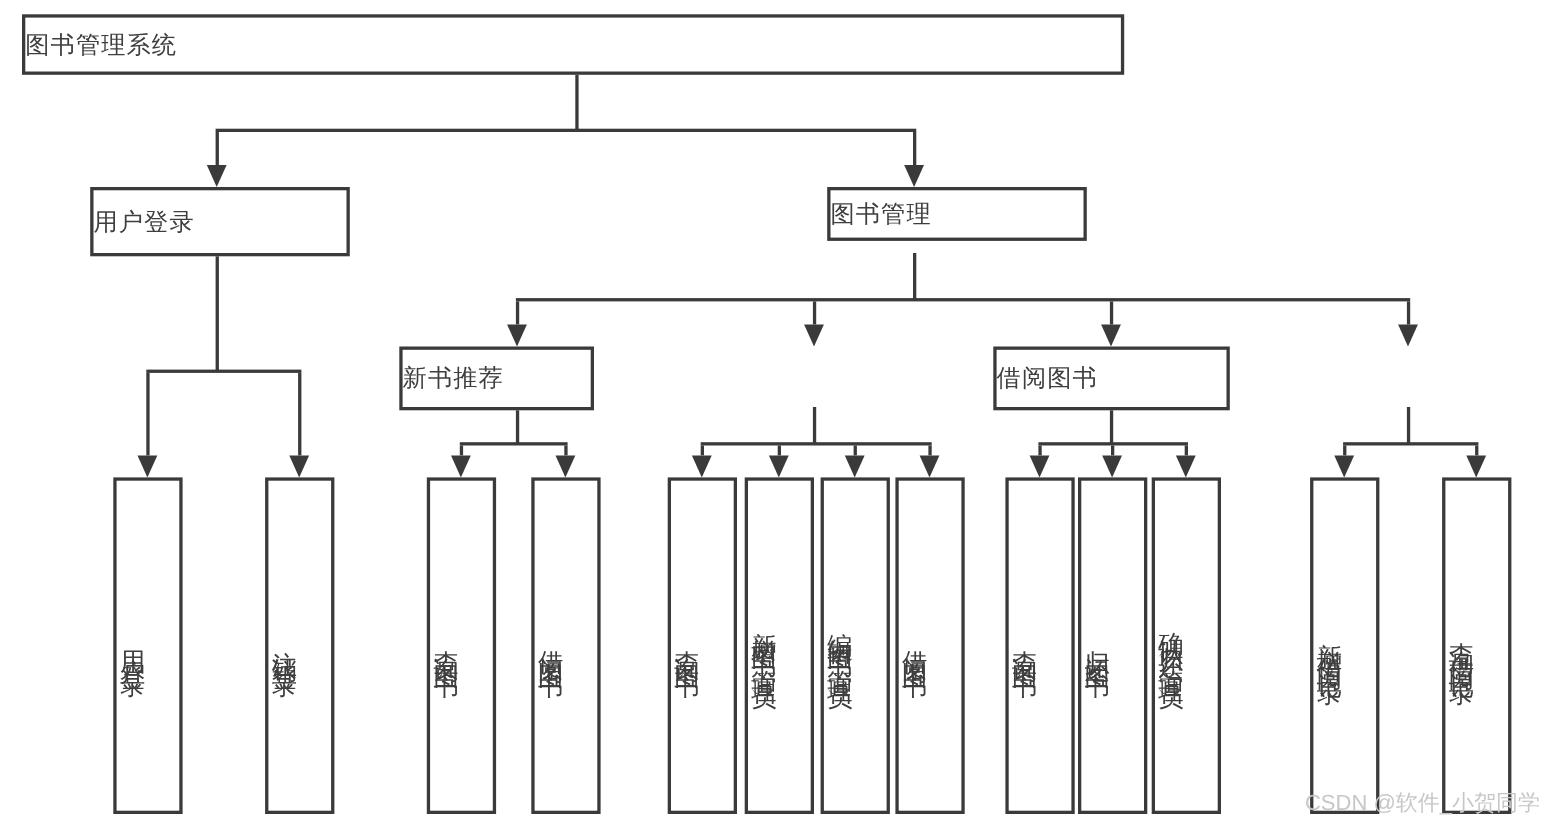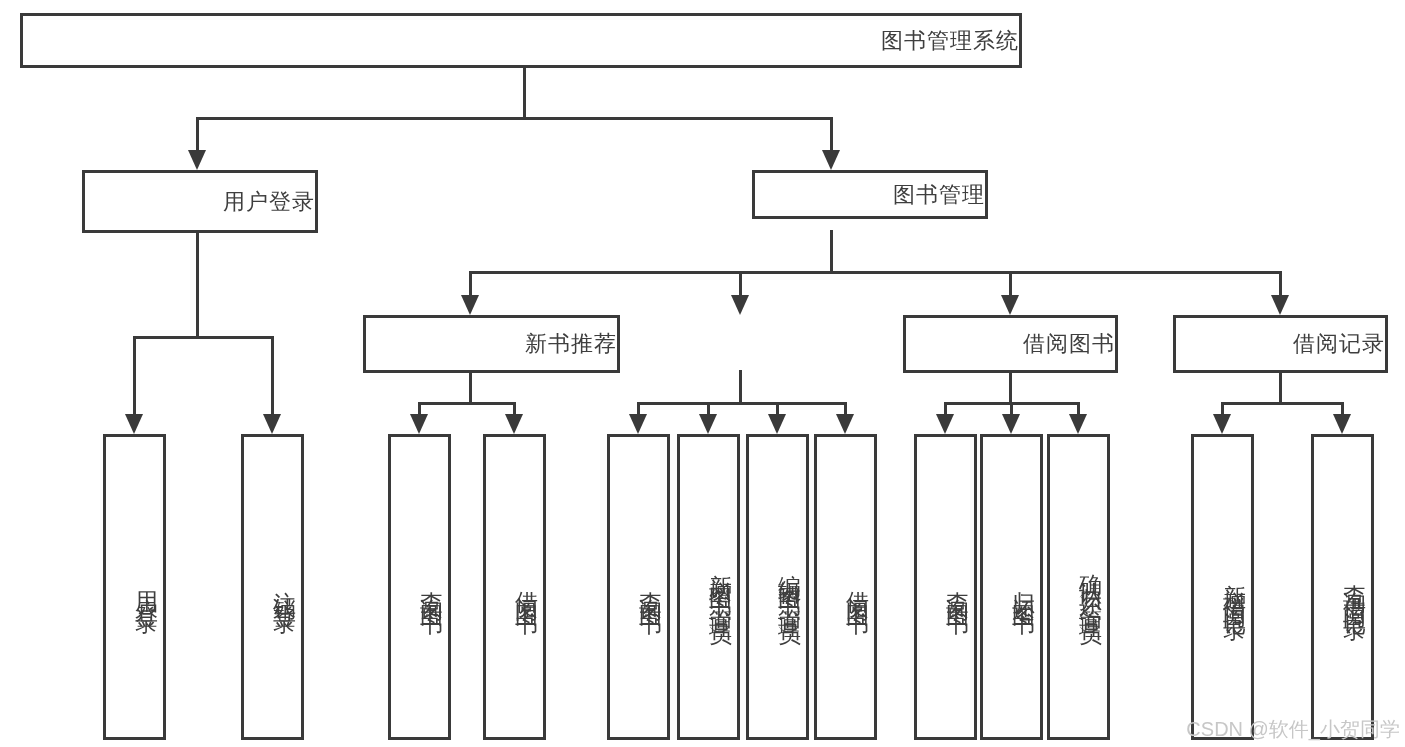--- a/index.html
+++ b/index.html
@@ -30,21 +30,21 @@
     border-right: 9px solid transparent;
     border-top: 20px solid var(--line);
   }
   
   .box {
     position: absolute;
     border: 3px solid var(--line);
     background: var(--background);
     display: flex;
     align-items: center;
-    justify-content: flex-end;
+    justify-content: flex-start;
   }
   .hbox span {
     font-size: 22px;
     color: var(--text);
     letter-spacing: 1px;
     white-space: nowrap;
   }
   .vbox { width: 63px; height: 306px; }
   .vtext {
     writing-mode: vertical-rl;
@@ -132,28 +132,25 @@
     <span>图书管理系统</span>
   </div>
 
   <div class="box hbox" style="left:82px; top:170px; width:236px; height:63px">
     <span>用户登录</span>
   </div>
   <div class="box hbox" style="left:752px; top:170px; width:236px; height:49px">
     <span>图书管理</span>
   </div>
 
-  <div class="box hbox" style="left:363px; top:315px; width:257px; height:58px">
+  <div class="box hbox" style="left:363px; top:315px; width:177px; height:58px">
     <span>新书推荐</span>
   </div>
   <div class="box hbox" style="left:903px; top:315px; width:215px; height:58px">
     <span>借阅图书</span>
-  </div>
-  <div class="box hbox" style="left:1173px; top:315px; width:215px; height:58px">
-    <span>借阅记录</span>
   </div>
 
   <div class="box vbox" style="left:103px; top:434px">
     <span class="vtext">用户登录</span>
   </div>
   <div class="box vbox" style="left:241px; top:434px">
     <span class="vtext">注销登录</span>
   </div>
 
   <div class="box vbox" style="left:388px; top:434px">

